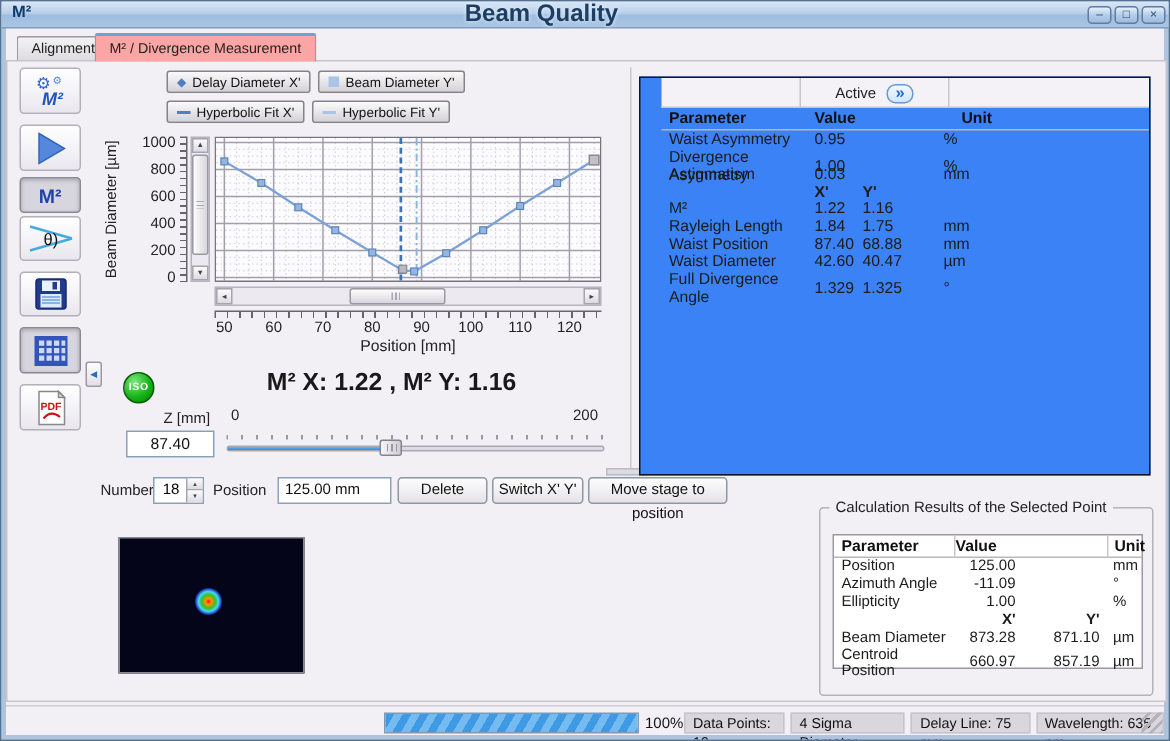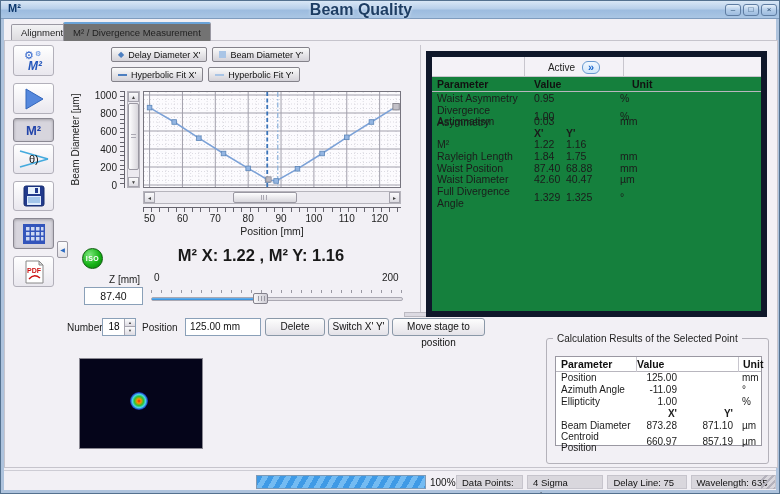--- a/index.html
+++ b/index.html
@@ -12,21 +12,21 @@
   .app-icon{position:absolute;left:7px;top:1px;font-size:11px;font-weight:bold;color:#0f3a6e;}
   .win-title{position:absolute;left:0;right:60px;top:0;height:18px;line-height:18px;text-align:center;
     font-size:16px;font-weight:bold;color:#1d3d63;text-shadow:0 0 3px #e8f2fc;}
   .winbtns{position:absolute;right:4px;top:3px;display:flex;gap:2px;}
   .winbtn{width:16px;height:12px;border:1px solid #5f7da2;border-radius:3px;
     background:linear-gradient(#e6f0fa,#b4cde9 50%,#9dbcdf);color:#24486e;font-size:8px;line-height:10px;text-align:center;}
   
   .tab{position:absolute;font-size:9.5px;color:#222;border:1px solid #9a98a2;border-bottom:none;
     border-radius:2px 2px 0 0;padding:0 9px;}
   .tab.inactive{left:10px;top:23px;height:17px;line-height:16px;background:linear-gradient(#f2f2f4,#dcdade);}
-  .tab.active{left:62px;top:21px;height:19px;line-height:17px;background:#737373;border-top:2px solid #6aa3d8;z-index:3;}
+  .tab.active{left:62px;top:21px;height:19px;line-height:17px;background:#fca5a5;border-top:2px solid #6aa3d8;z-index:3;}
   .tabpanel{position:absolute;left:3px;top:39px;width:774px;height:428px;background:#f2f0f5;border:1px solid #c6c4cc;}
   
   .side-btn{position:absolute;left:12px;width:41px;border:1px solid #b2b0ba;border-radius:3px;
     background:linear-gradient(#ffffff,#e9e7ee);display:flex;align-items:center;justify-content:center;}
   .side-btn.pressed{background:#d7d5dd;border-color:#8a8892;box-shadow:inset 0 1px 3px rgba(0,0,0,.25);}
   .collapse-btn{position:absolute;left:56px;top:240px;width:11px;height:17px;border:1px solid #9a98a2;border-radius:2px;
     background:linear-gradient(#fcfcfd,#e2e0e6);font-size:6px;color:#2a6ac0;text-align:center;line-height:16px;}
   
   .legend{position:absolute;left:110px;top:46px;width:292px;display:flex;flex-wrap:wrap;gap:5px;}
   .legend-btn{height:15px;display:flex;align-items:center;gap:4px;padding:0 6px;font-size:9px;color:#111;
@@ -94,21 +94,21 @@
     border-left:1px solid #a6a4ae;font-size:4px;color:#444;text-align:center;line-height:7px;}
   .spinner .sbtn.up{top:0;border-bottom:1px solid #a6a4ae;} .spinner .sbtn.dn{bottom:0;}
   .textbox{position:absolute;background:#fff;border:1px solid #8aa0b8;font-size:10px;line-height:16px;color:#111;padding:0 4px;}
   .pushbtn{position:absolute;top:317px;height:18px;border:1px solid #8a98a8;border-radius:3px;font-size:10px;color:#111;
     background:linear-gradient(#fdfdfd,#e4e2e8);text-align:center;line-height:16px;}
   
   .beam{position:absolute;left:78px;top:357px;width:124px;height:91px;background:#05051a;border:1px solid #8a8892;}
   .beam .spot{position:absolute;left:calc(48% - 9px);top:calc(47% - 9px);width:18px;height:18px;border-radius:50%;
     background:radial-gradient(circle,#f22000 0%,#ff9100 16%,#2fc22f 36%,#49d8ec 52%,#1734bd 68%,rgba(5,5,26,0) 84%);}
   
-  .active-panel{position:absolute;left:425px;top:50px;width:341px;height:266px;background:#15803d;border:6px solid #0f172a;}
+  .active-panel{position:absolute;left:425px;top:50px;width:341px;height:266px;background:#3b82f6;border:1px solid #0f172a;padding-left:14px;}
   .ap-header{position:relative;height:20px;background:#f4f2f7;border-bottom:1px solid #c8c6ce;}
   .ap-tab{position:absolute;left:92px;top:0;width:100px;height:20px;border-left:1px solid #c8c6ce;border-right:1px solid #c8c6ce;
     display:flex;align-items:center;justify-content:center;gap:7px;font-size:10px;color:#222;}
   .chev-btn{width:18px;height:13px;border:1px solid #6a9ad0;border-radius:6px;background:linear-gradient(#f2f8ff,#d2e6fa);
     color:#1a66cc;font-size:11px;font-weight:bold;line-height:11px;text-align:center;}
   .thead{display:grid;height:15px;align-items:center;font-size:10.5px;font-weight:bold;color:#111;
     border-bottom:1px solid #b8b6be;padding-left:5px;}
   .ap-thead{grid-template-columns:97px 98px auto;}
   .trow{display:grid;grid-template-columns:97px 32px 54px 12px auto;height:11.6px;align-items:center;
     font-size:10.5px;color:#1b1b1b;padding-left:5px;}

